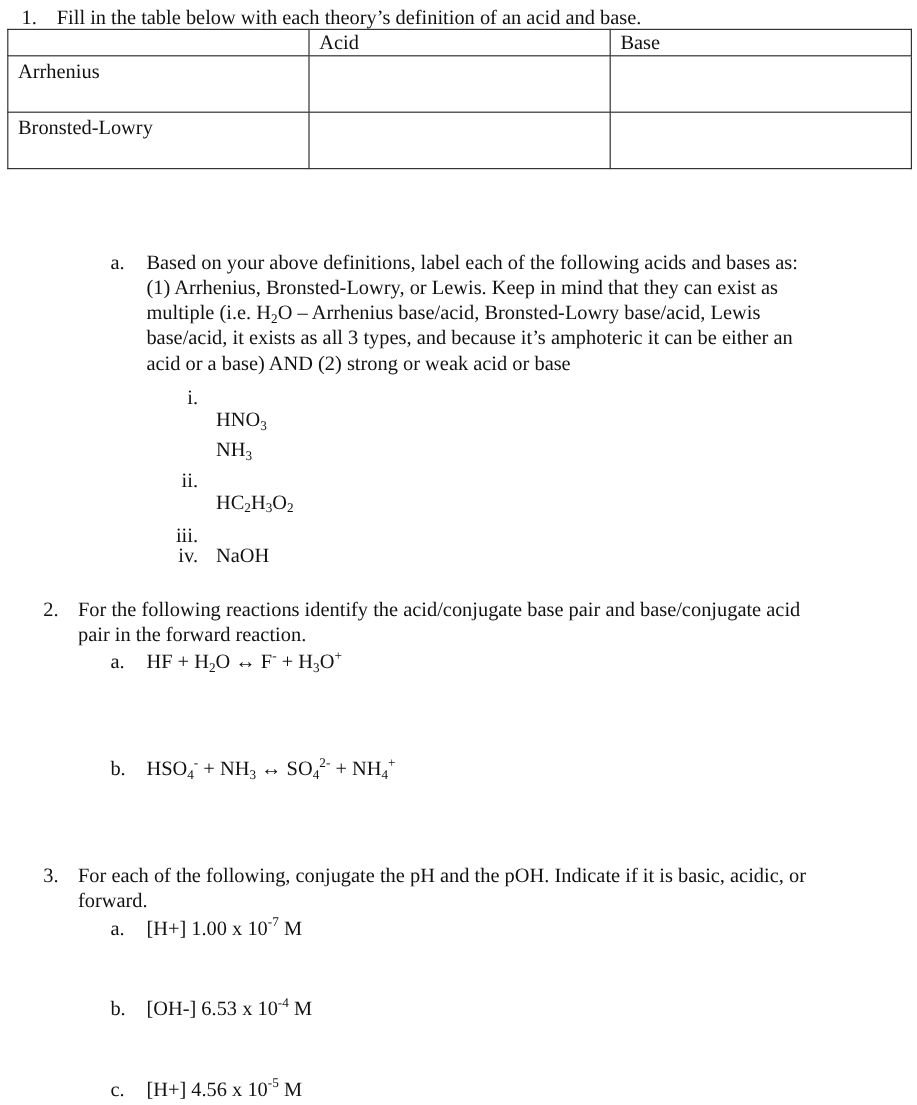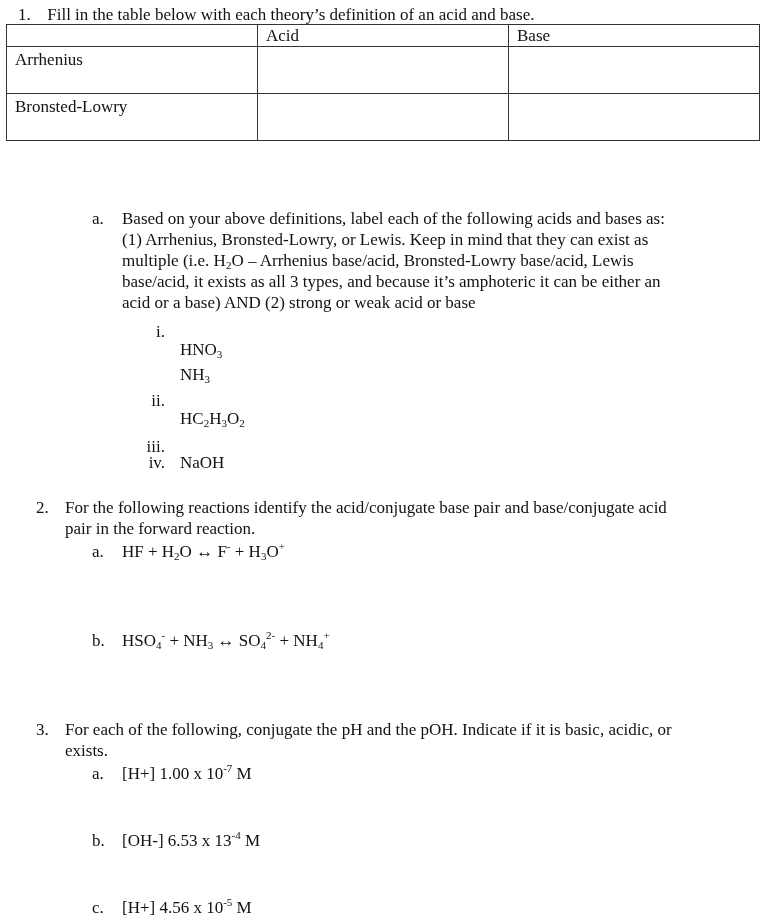--- a/index.html
+++ b/index.html
@@ -111,23 +111,23 @@
 
 <div class="abs" style="left:92px; top:541px;">a.</div>
 <div class="abs formula" style="left:122px; top:541px;"><span>HF + H</span><sub>2</sub><span>O ↔ F</span><sup>-</sup><span> + H</span><sub>3</sub><span>O</span><sup>+</sup></div>
 
 <div class="abs" style="left:92px; top:630px;">b.</div>
 <div class="abs formula" style="left:122px; top:630px;"><span>HSO</span><sub>4</sub><sup>-</sup><span> + NH</span><sub>3</sub><span> ↔ SO</span><sub>4</sub><sup>2-</sup><span> + NH</span><sub>4</sub><sup>+</sup></div>
 
 <div class="abs" style="left:36px; top:719px;">3.</div>
 <div class="para" style="left:65px; top:719px; width:690px;">
   <div>For each of the following, conjugate the pH and the pOH. Indicate if it is basic, acidic, or</div>
-  <div>exists.</div>
+  <div>forward.</div>
 </div>
 
 <div class="abs" style="left:92px; top:763px;">a.</div>
 <div class="abs formula" style="left:122px; top:763px;"><span>[H+] 1.00 x 10</span><sup>-7</sup><span> M</span></div>
 
 <div class="abs" style="left:92px; top:830px;">b.</div>
-<div class="abs formula" style="left:122px; top:830px;"><span>[OH-] 6.53 x 13</span><sup>-4</sup><span> M</span></div>
+<div class="abs formula" style="left:122px; top:830px;"><span>[OH-] 6.53 x 10</span><sup>-4</sup><span> M</span></div>
 
 <div class="abs" style="left:92px; top:897px;">c.</div>
 <div class="abs formula" style="left:122px; top:897px;"><span>[H+] 4.56 x 10</span><sup>-5</sup><span> M</span></div>
 
 </body></html>

